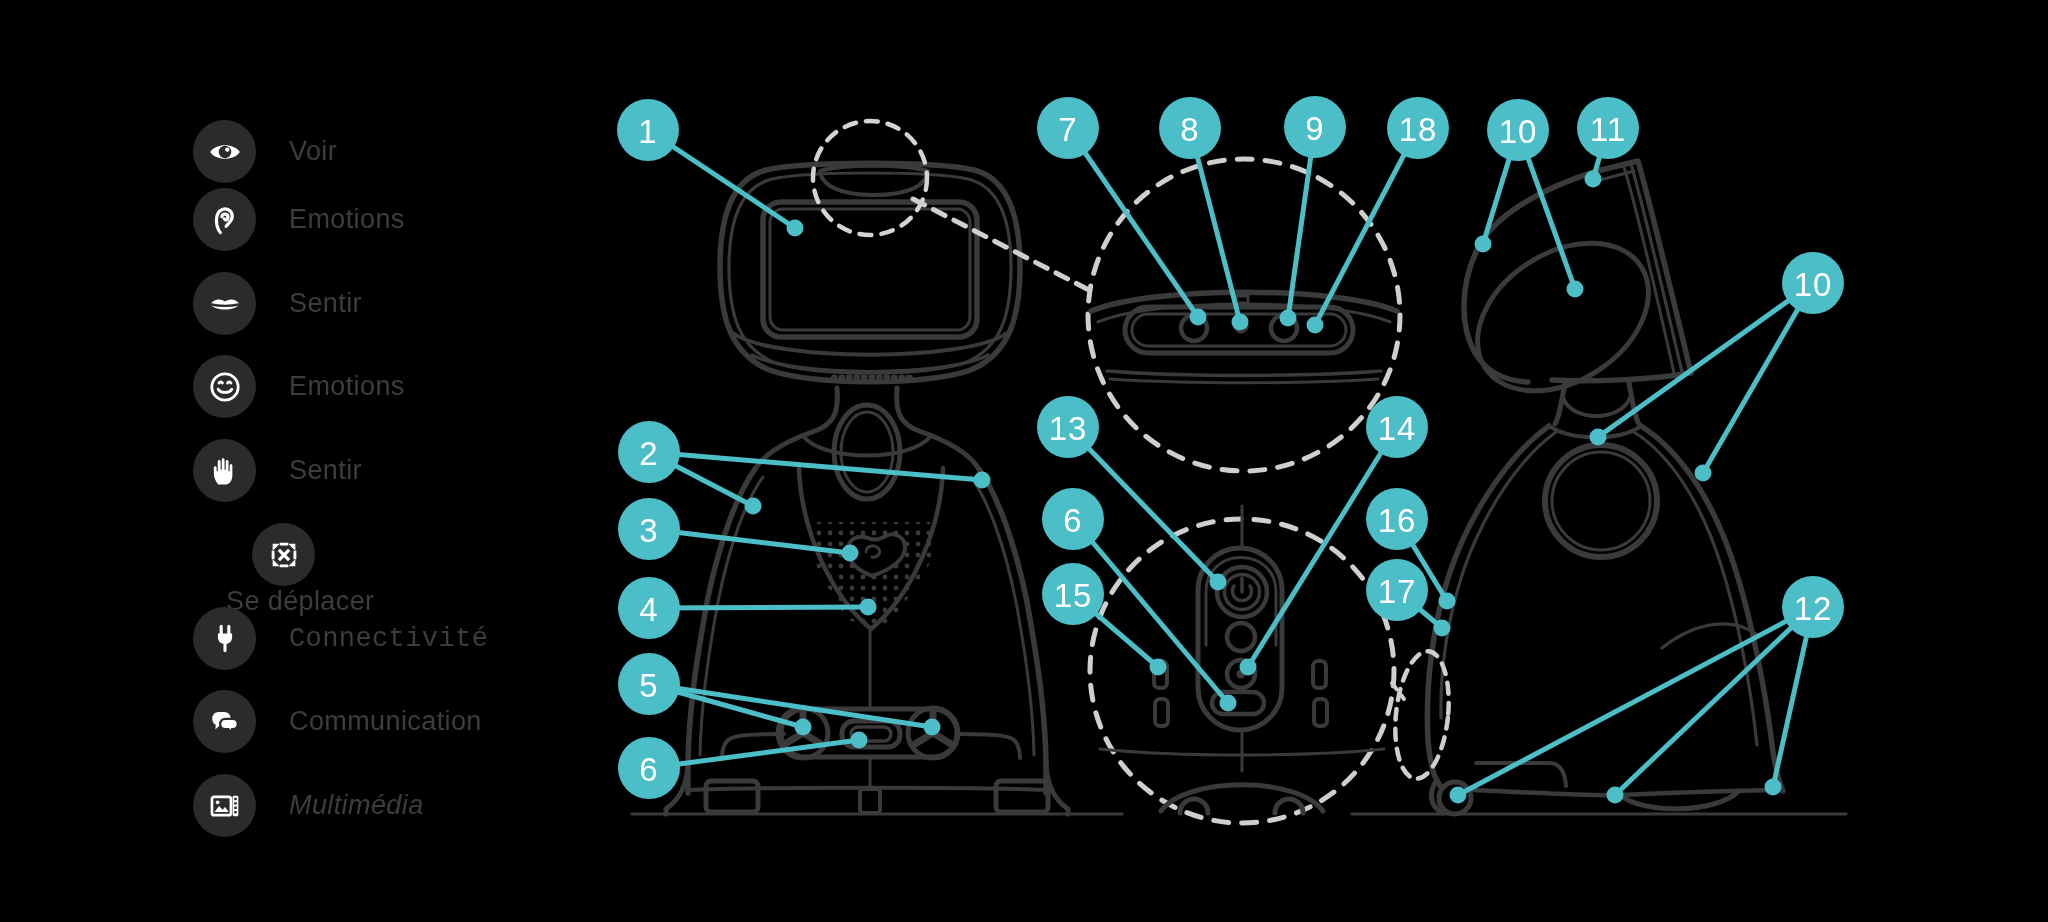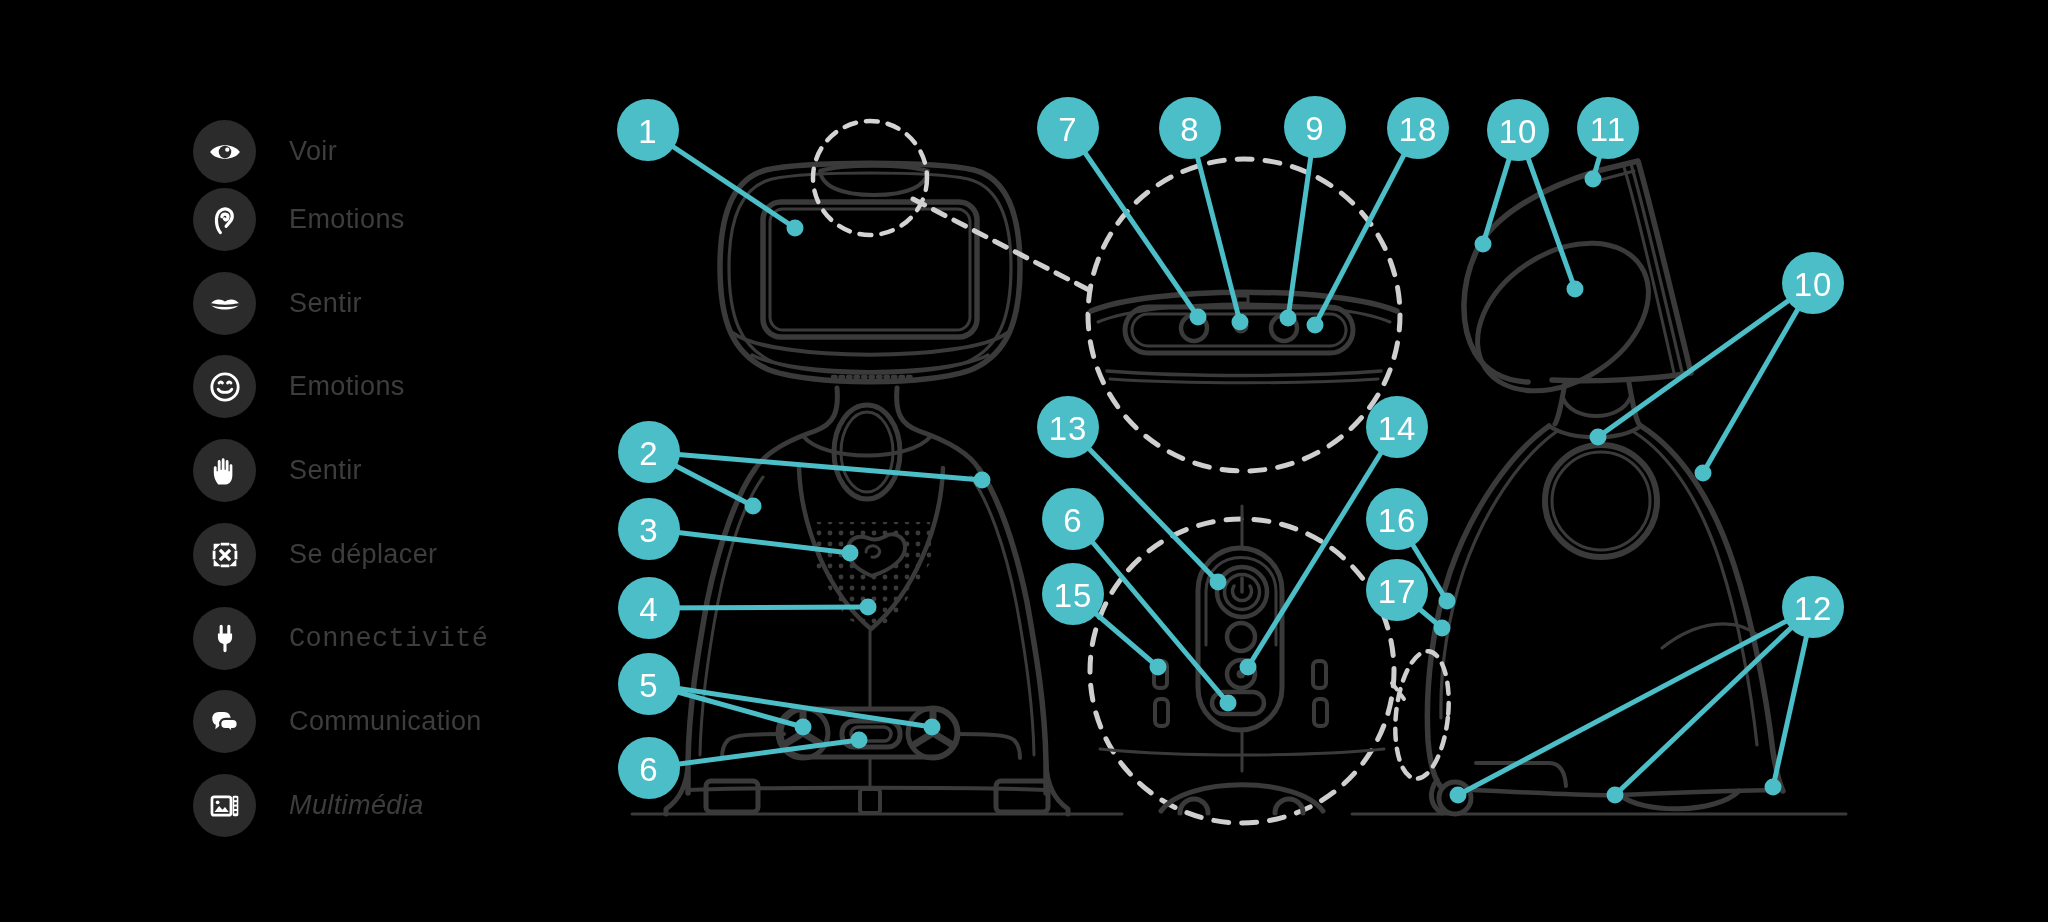--- a/index.html
+++ b/index.html
@@ -110,21 +110,21 @@
         <span class="side-label">Emotions</span>
       </div>
       <div class="side-item" style="top: 439px;">
         <span class="icon-circle">
           <svg viewBox="0 0 24 24">
             <use href="#hand-icon"></use>
           </svg>
         </span>
         <span class="side-label">Sentir</span>
       </div>
-      <div class="side-item" style="top: 523px;">
+      <div class="side-item" style="top: 523px; flex-direction: column;">
         <span class="icon-circle">
           <svg viewBox="0 0 24 24">
             <use href="#move-icon"></use>
           </svg>
         </span>
         <span class="side-label">Se déplacer</span>
       </div>
       <div class="side-item" style="top: 607px; font-family: Liberation Mono, monospace;">
         <span class="icon-circle">
           <svg viewBox="0 0 24 24">

